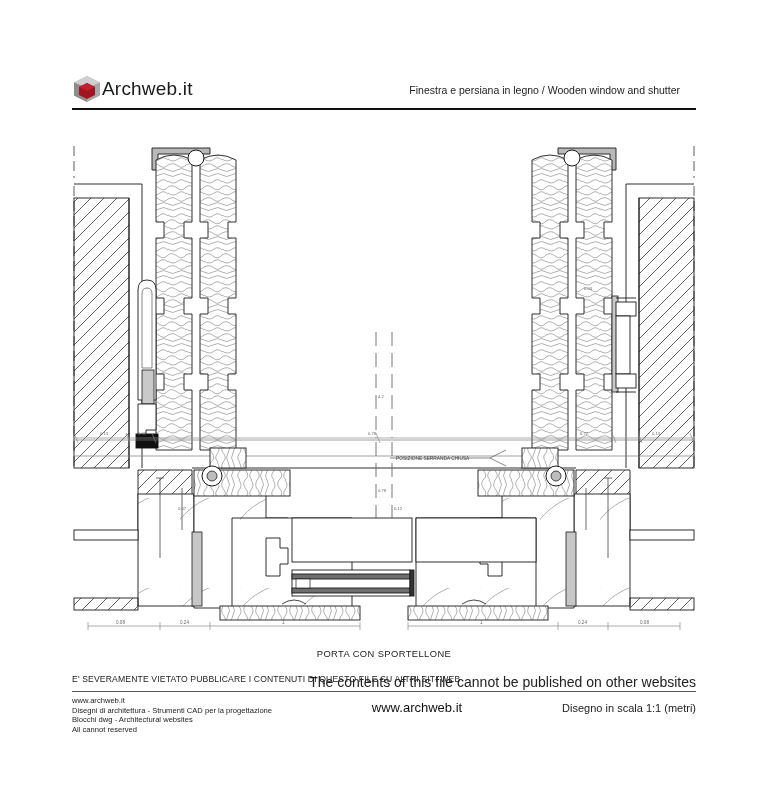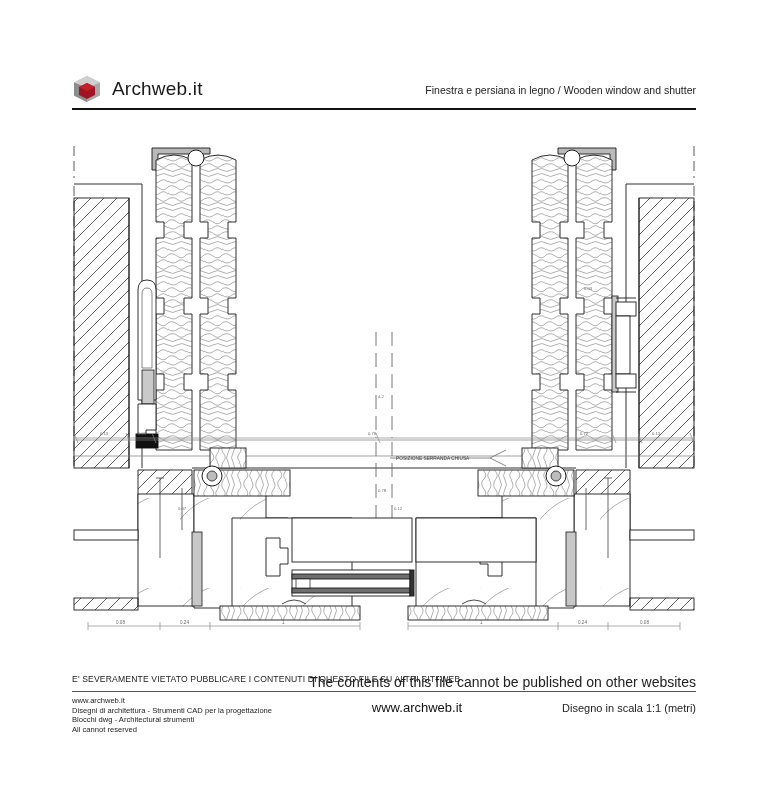--- a/index.html
+++ b/index.html
@@ -1,24 +1,24 @@
 <!DOCTYPE html>
 <html><head>
 <meta charset="utf-8">
 <style>
   html,body{margin:0;padding:0;background:#ffffff;}
   body{width:768px;height:812px;font-family:"Liberation Sans",sans-serif;color:#1a1a1a;}
   .page{position:relative;width:768px;height:812px;background:#fff;overflow:hidden;}
 
   
   .header{position:absolute;left:72px;top:70px;width:624px;height:62px;}
-  .logo-wrap{position:absolute;left:0;top:4px;display:flex;align-items:center;gap:10px;}
+  .logo-wrap{position:absolute;left:0;top:4px;display:flex;align-items:center;}
   .logo-mark{position:relative;width:30px;height:30px;}
   .logo-text{font-size:19px;letter-spacing:.2px;color:#1a1a1a;font-weight:400;}
-  .hdr-right{position:absolute;right:0;top:14px;font-size:10.5px;color:#222;white-space:nowrap;}
+  .hdr-right{position:absolute;right:16px;top:14px;font-size:10.5px;color:#222;white-space:nowrap;}
   .hdr-rule{position:absolute;left:0;top:38px;width:624px;height:0;border-top:2px solid #111;}
   .hdr-sub{position:absolute;left:0;top:44px;font-size:10px;color:#222;}
 
   
   .footer{position:absolute;left:72px;top:674px;width:624px;}
   .f-row1{position:relative;height:18px;}
   .f-left-caps{position:absolute;left:0;top:0;font-size:8.6px;color:#222;letter-spacing:.15px;white-space:nowrap;}
   .f-right-en{position:absolute;right:0;top:0;font-size:14px;color:#222;white-space:nowrap;}
   .f-rule{position:absolute;left:0;top:17px;width:624px;height:0;border-top:1px solid #555;}
   .f-rule2{position:absolute;left:368px;top:17px;width:256px;height:0;border-top:1px solid #555;}
@@ -318,33 +318,34 @@
 
         <text x="524" y="152" font-size="4.2">0.03</text>
         <text x="334" y="372" font-size="4.2">0.12</text>
         <text x="118" y="372" font-size="4.2">0.07</text>
       </g>
 
       <text x="336" y="322" font-size="4.8" font-family="Liberation Sans, sans-serif" fill="#444">POSIZIONE SERRANDA CHIUSA</text>
     </svg>
   </div>
 
+  <div class="title-block">PORTA CON SPORTELLONE</div>
 
   <div class="footer">
     <div class="f-row1">
       <span class="f-left-caps">E' SEVERAMENTE VIETATO PUBBLICARE I CONTENUTI DI QUESTO FILE SU ALTRI SITI WEB</span>
       <span class="f-right-en">The contents of this file cannot be published on other websites</span>
     </div>
     <div class="f-rule"></div>
     <div class="f-rule2"></div>
 
     <div class="f-block">
       <div>www.archweb.it</div>
       <div>Disegni di architettura - Strumenti CAD  per la progettazione</div>
-      <div>Blocchi dwg - Architectural strumenti</div>
+      <div>Blocchi dwg - Architectural websites</div>
       <div>All cannot reserved</div>
     </div>
 
     <div class="f-center">www.archweb.it</div>
     <div class="f-scale">Disegno in scala 1:1 (metri)</div>
   </div>
 
 </div>
 
 </body></html>

